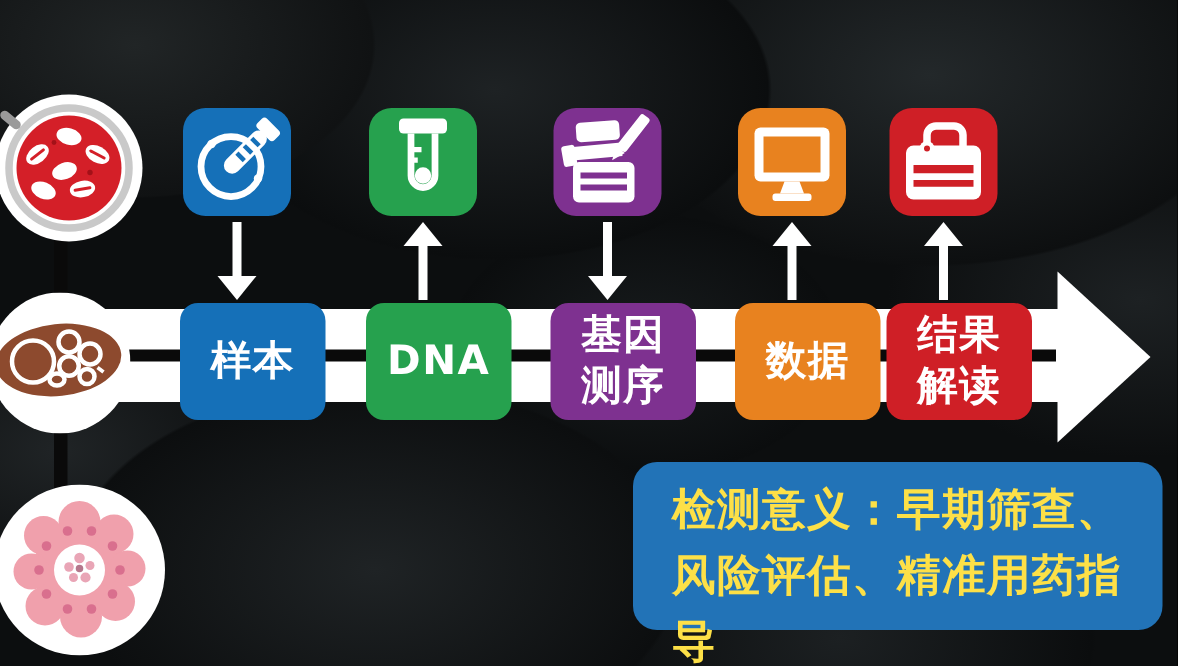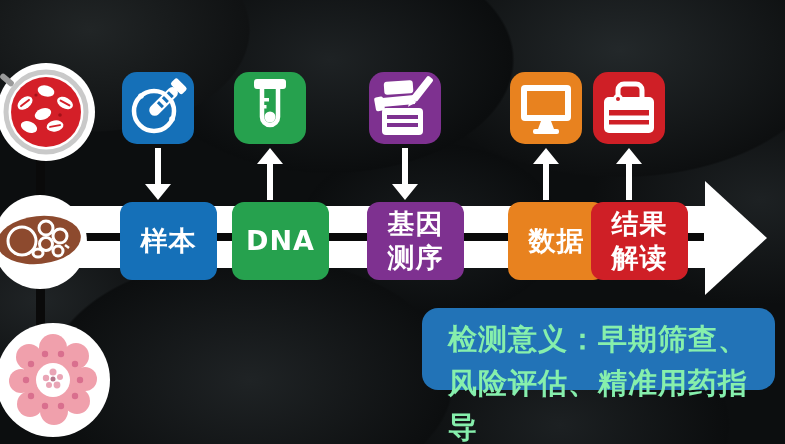--- a/index.html
+++ b/index.html
@@ -33,23 +33,23 @@
   .step{position:absolute;top:72px;width:76px;text-align:center;}
   .icon-box{width:72px;height:72px;margin:0 auto;border-radius:15px;background:var(--c,#555);
     display:flex;align-items:center;justify-content:center;}
   .varrow{display:block;margin:4px auto 2px;}
   .step .arr-up,.step .arr-down{display:none;}
   .step.dir-up .arr-up{display:block;}
   .step.dir-down .arr-down{display:block;}
   .label-box{width:97px;height:78px;border-radius:12px;background:var(--c,#555);
     color:#fff;font-weight:bold;font-size:27px;line-height:34px;
     display:flex;flex-direction:column;justify-content:center;letter-spacing:1px;}
-  .note{position:absolute;left:422px;top:308px;width:353px;height:82px;border-radius:16px;
+  .note{position:absolute;left:422px;top:308px;width:353px;height:112px;border-radius:16px;
     background:var(--note-bg,#2273b7);box-sizing:border-box;padding:9px 0 12px 26px;
-    color:#86efac;font-weight:bold;font-size:29px;line-height:44px;letter-spacing:1px;}
+    color:#fde047;font-weight:bold;font-size:29px;line-height:44px;letter-spacing:1px;}
 </style>
 </head>
 <body>
 
 <div id="stage" style="--band: #ffffff; --line: #0a0a0a; --note-bg: #2273b7;">
 
   <div class="band"></div>
   <div class="band-line"></div>
   <div class="arrowhead"></div>
 
@@ -165,21 +165,21 @@
       <g class="arr-up" fill="#fff">
           <polygon points="14,0 1,16 27,16"></polygon>
           <rect x="11" y="14" width="6" height="38"></rect>
         </g>
     </svg>
     <div class="label-box">
       <div>样本</div>
     </div>
   </div>
 
-  <div class="step dir-up" style="left: 232px; --c: #26a14e;">
+  <div class="step dir-up" style="left: 244px; --c: #26a14e;">
     <div class="icon-box">
       <svg viewBox="0 0 72 72" width="72" height="72">
         <rect x="20" y="7" width="32" height="10" rx="3" fill="#fff"></rect>
         <path d="M28 17 v28 a8 8 0 0 0 16 0 v-28" fill="none" stroke="#fff" stroke-width="4.5" stroke-linejoin="round"></path>
         <rect x="26" y="26" width="9" height="3.5" fill="#fff"></rect>
         <rect x="26" y="33" width="6.5" height="3.5" fill="#fff"></rect>
         <circle cx="36" cy="45" r="5.5" fill="#fff"></circle>
       </svg>
     </div>
     <svg class="varrow" viewBox="0 0 28 52" width="28" height="52">
@@ -223,21 +223,21 @@
           <polygon points="14,0 1,16 27,16"></polygon>
           <rect x="11" y="14" width="6" height="38"></rect>
         </g>
     </svg>
     <div class="label-box">
       <div>基因</div>
       <div>测序</div>
     </div>
   </div>
 
-  <div class="step dir-up" style="left: 508px; --c: #e8821f;">
+  <div class="step dir-up" style="left: 490px; --c: #e8821f;">
     <div class="icon-box">
       <svg viewBox="0 0 72 72" width="72" height="72">
         <rect x="11" y="13" width="50" height="36" rx="4" fill="#fff"></rect>
         <rect x="17" y="19" width="38" height="24" fill="var(--c)"></rect>
         <polygon points="31,49 41,49 44,57 28,57" fill="#fff"></polygon>
         <rect x="23" y="57" width="26" height="5" rx="2" fill="#fff"></rect>
       </svg>
     </div>
     <svg class="varrow" viewBox="0 0 28 52" width="28" height="52">
       <g class="arr-down" fill="#fff">

